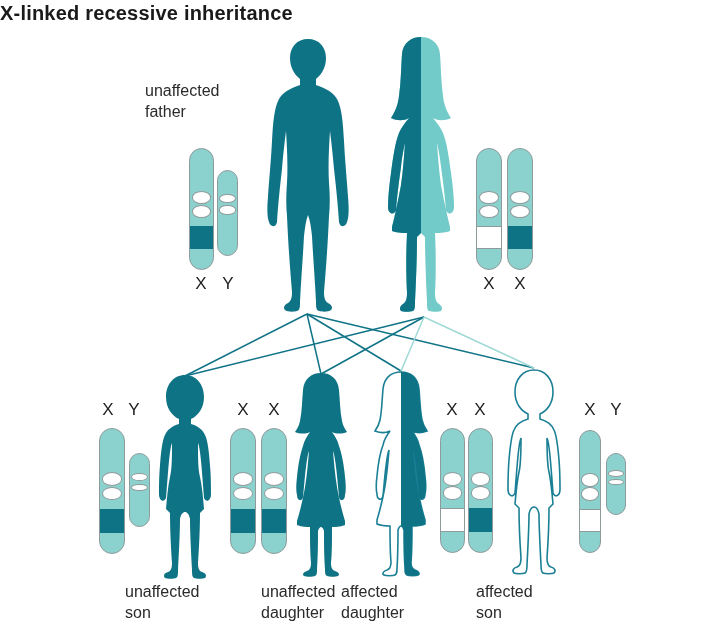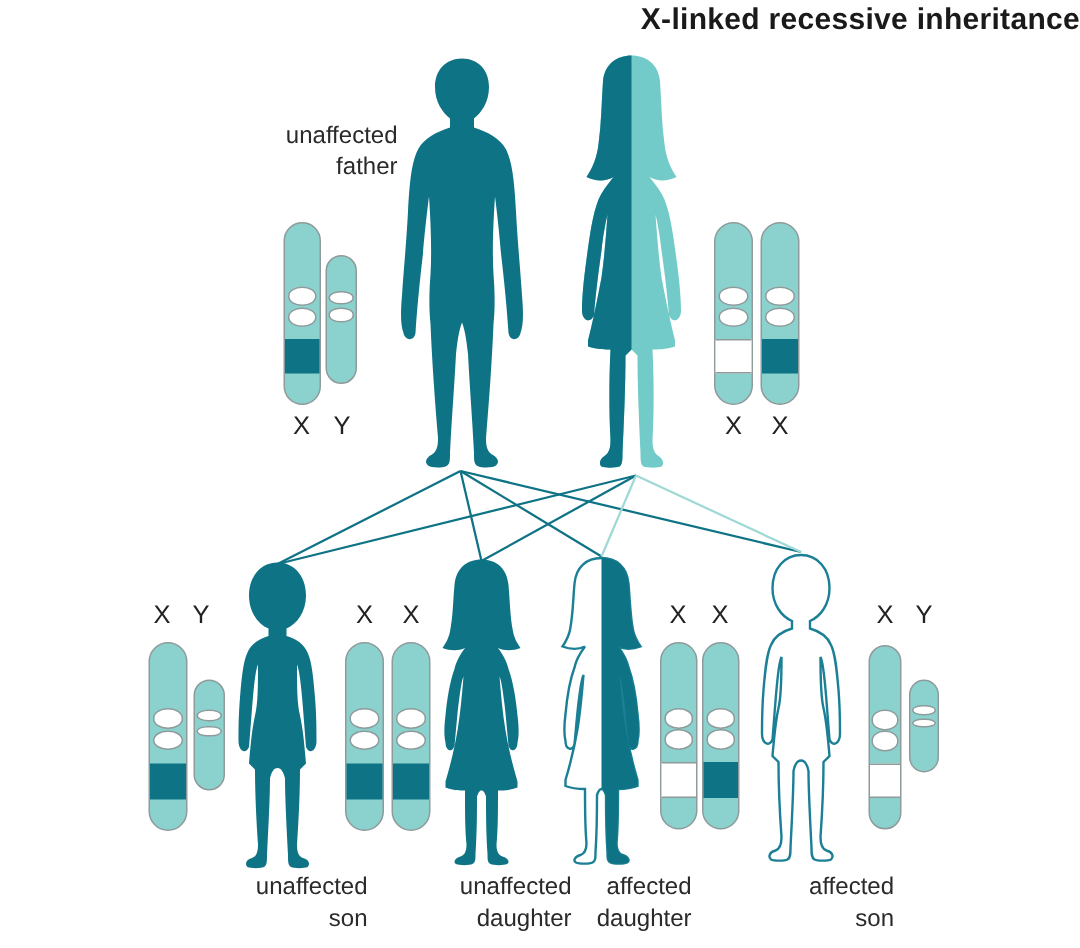--- a/index.html
+++ b/index.html
@@ -1,24 +1,24 @@
 <!DOCTYPE html>
 <html style="--dark: #0f7386; --light: #72cbc8; --chrom: #8bd2cf; --chromStroke: #8f9a9a; --outline: #1b7f95; --lineLight: #9fd9d6; --text: #2a2a2a;"><head>
 <meta charset="utf-8">
 <style>
   html,body{margin:0;padding:0;background:#fff;}
   .stage{position:relative;width:720px;height:632px;background:#fff;overflow:hidden;
          font-family:"Liberation Sans",sans-serif;color:var(--text,#2a2a2a);}
-  .title{position:absolute;left:0;right:0;top:2px;margin:0;text-align:right;
+  .title{position:absolute;left:0;right:0;top:2px;margin:0;text-align:left;
          font-size:20px;font-weight:bold;color:#1a1a1a;letter-spacing:.2px;}
   .lines{position:absolute;left:0;top:0;}
   .lines line.dark{stroke:var(--dark);stroke-width:1.5;}
   .lines line.light{stroke:var(--lineLight);stroke-width:1.5;}
   .fig{position:absolute;overflow:visible;}
-  .plabel,.clabel{position:absolute;width:120px;text-align:right;font-size:16px;
+  .plabel,.clabel{position:absolute;width:120px;text-align:left;font-size:16px;
          line-height:21px;white-space:pre-line;}
   .sex{position:absolute;width:20px;text-align:center;font-size:17px;color:#222;}
   .chrom{position:absolute;background:var(--chrom);border:1.5px solid var(--chromStroke);
          border-radius:999px;overflow:hidden;box-sizing:border-box;}
   .cent{position:absolute;left:7%;width:86%;height:11%;background:#fff;
         border:1.5px solid var(--chromStroke);border-radius:50%;box-sizing:border-box;}
   .cent-a{top:35%}.cent-b{top:46.5%}
   .ychrom .cent-a{top:27%}.ychrom .cent-b{top:41%}
   .band{position:absolute;left:-2px;right:-2px;top:64.5%;height:19%;box-sizing:border-box;}
   .band-dark{background:var(--dark);}

